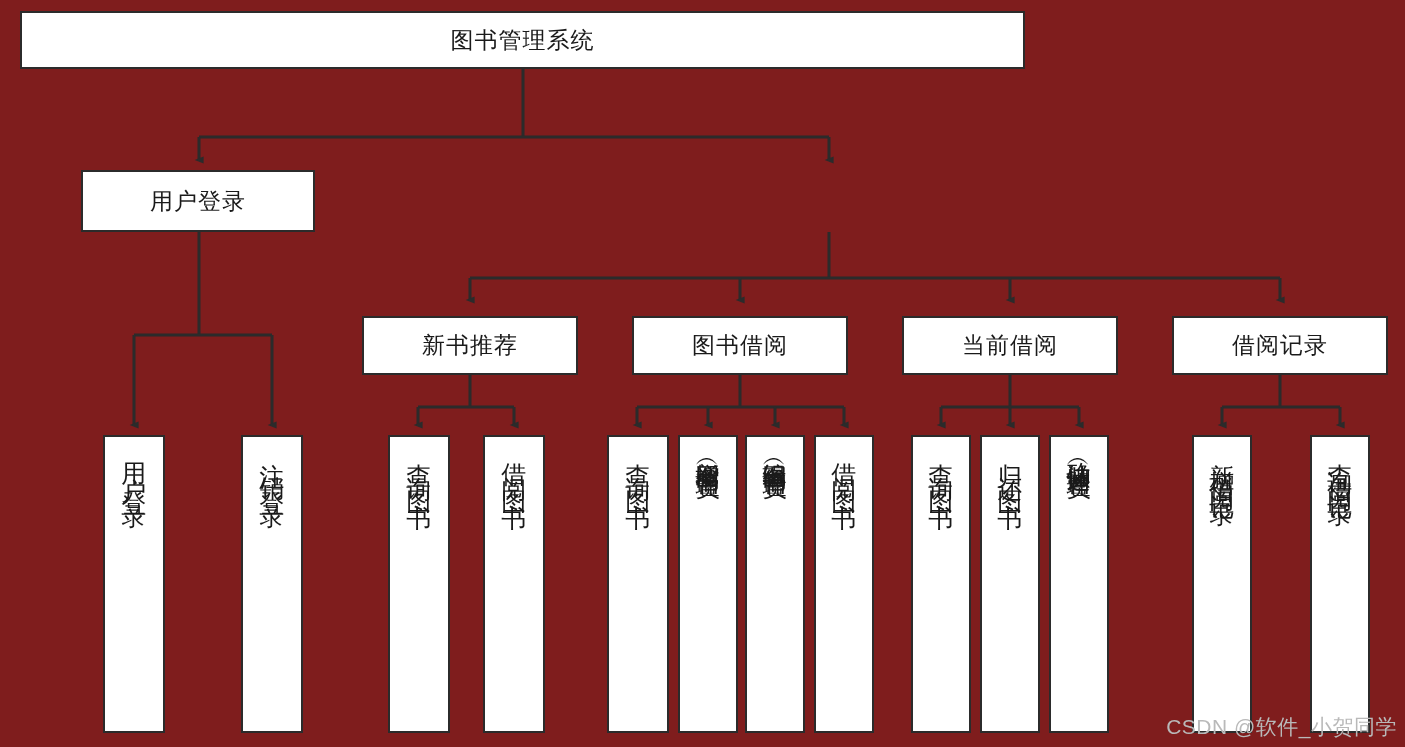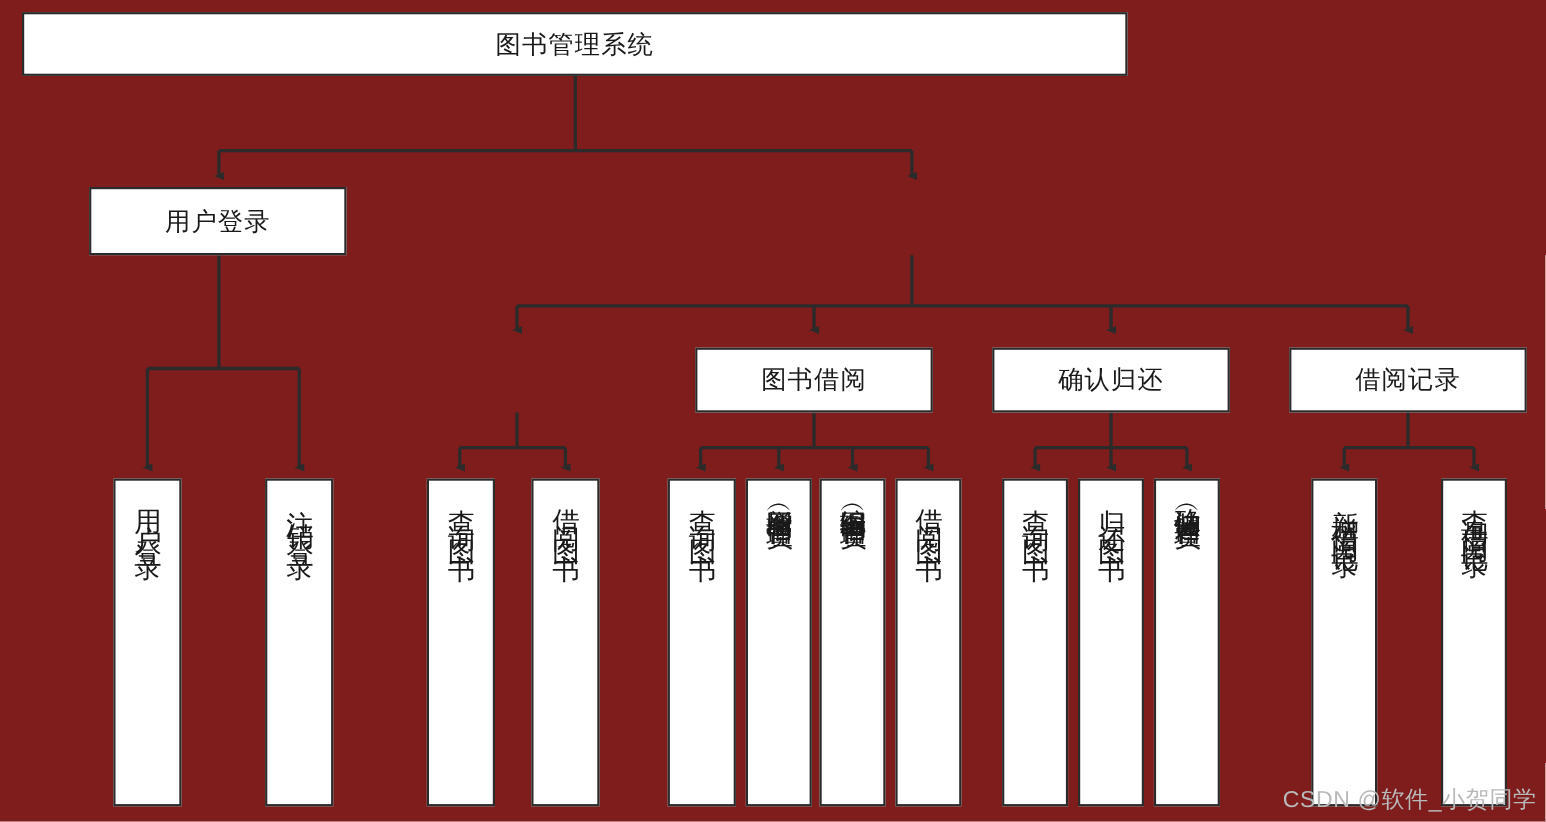--- a/index.html
+++ b/index.html
@@ -137,25 +137,28 @@
   </svg>
 
   <div class="node horiz" style="left:20px; top:11px; width:1005px; height:58px;">
     <span class="label">图书管理系统</span>
   </div>
 
   <div class="node horiz" style="left:81px; top:170px; width:234px; height:62px;">
     <span class="label">用户登录</span>
   </div>
 
+  <div class="node horiz" style="left:362px; top:316px; width:216px; height:59px;">
+    <span class="label">新书推荐</span>
+  </div>
   <div class="node horiz" style="left:632px; top:316px; width:216px; height:59px;align-items:center;">
     <span class="label">图书借阅</span>
   </div>
   <div class="node horiz" style="left:902px; top:316px; width:216px; height:59px;">
-    <span class="label">确认归还</span>
+    <span class="label">当前借阅</span>
   </div>
   <div class="node horiz" style="left:1172px; top:316px; width:216px; height:59px;">
     <span class="label">借阅记录</span>
   </div>
 
   <div class="node vert short-text" style="left:103px; top:435px; width:62px; height:298px;">
     <span class="label">用户登录</span>
   </div>
   <div class="node vert short-text" style="left:241px; top:435px; width:62px; height:298px;">
     <span class="label">注销登录</span>

